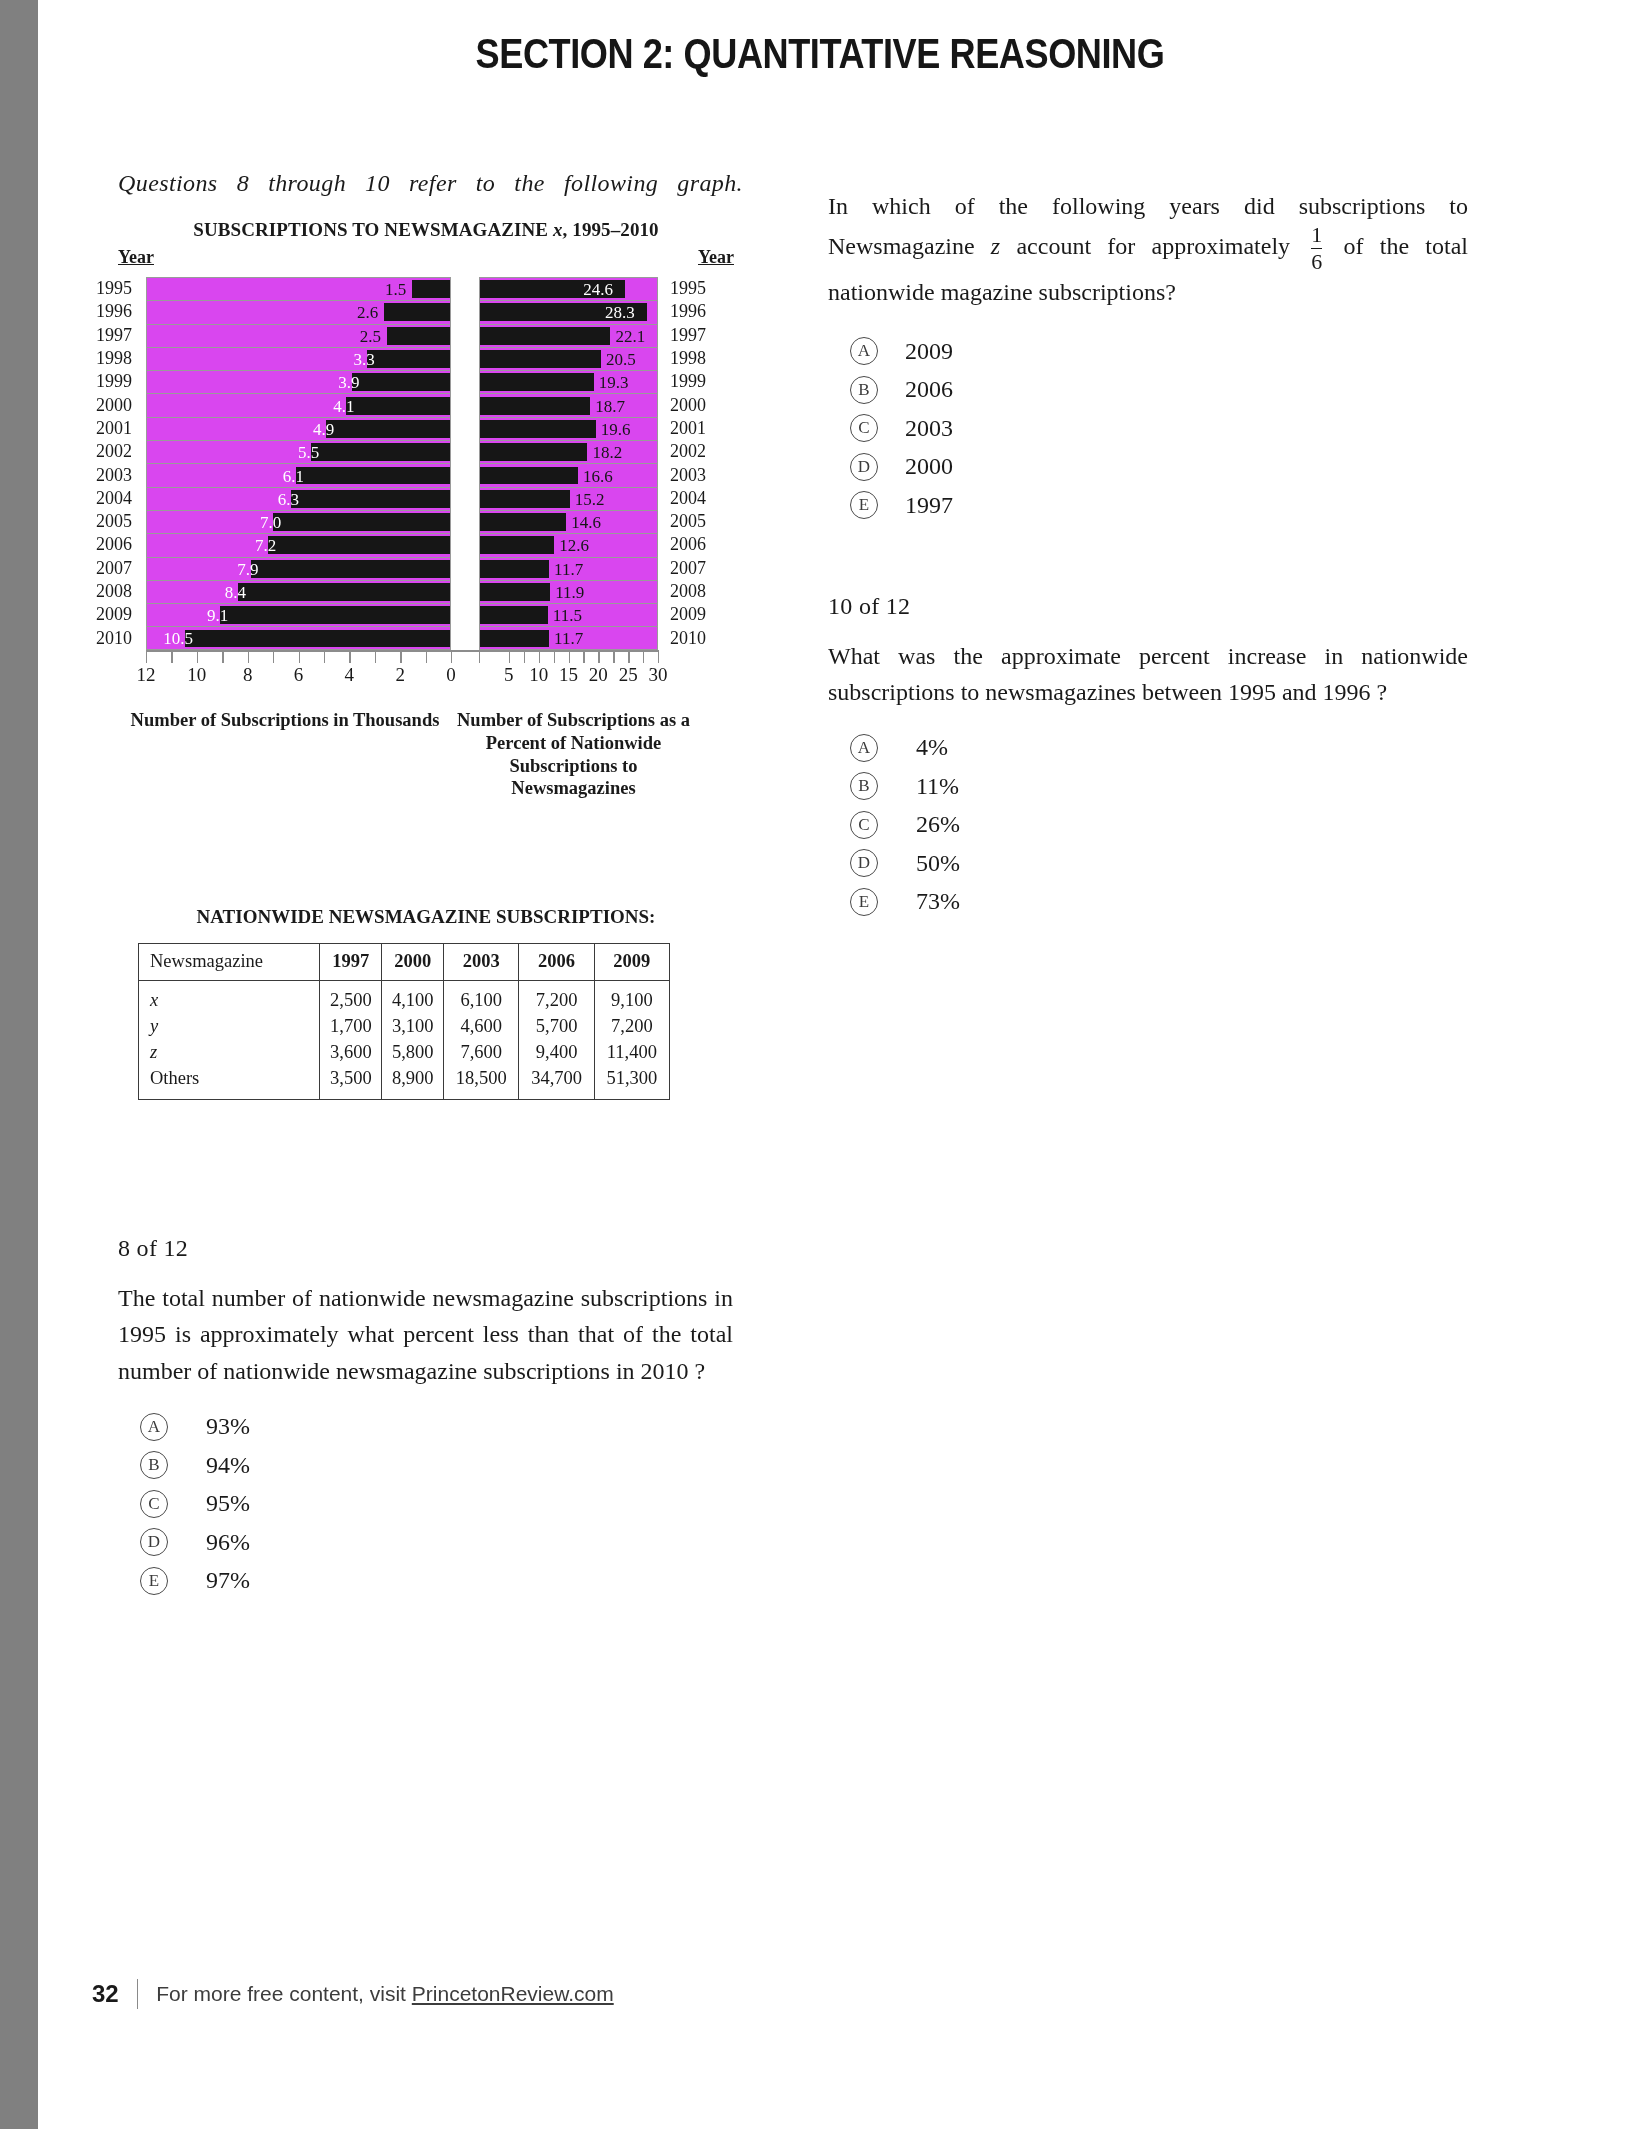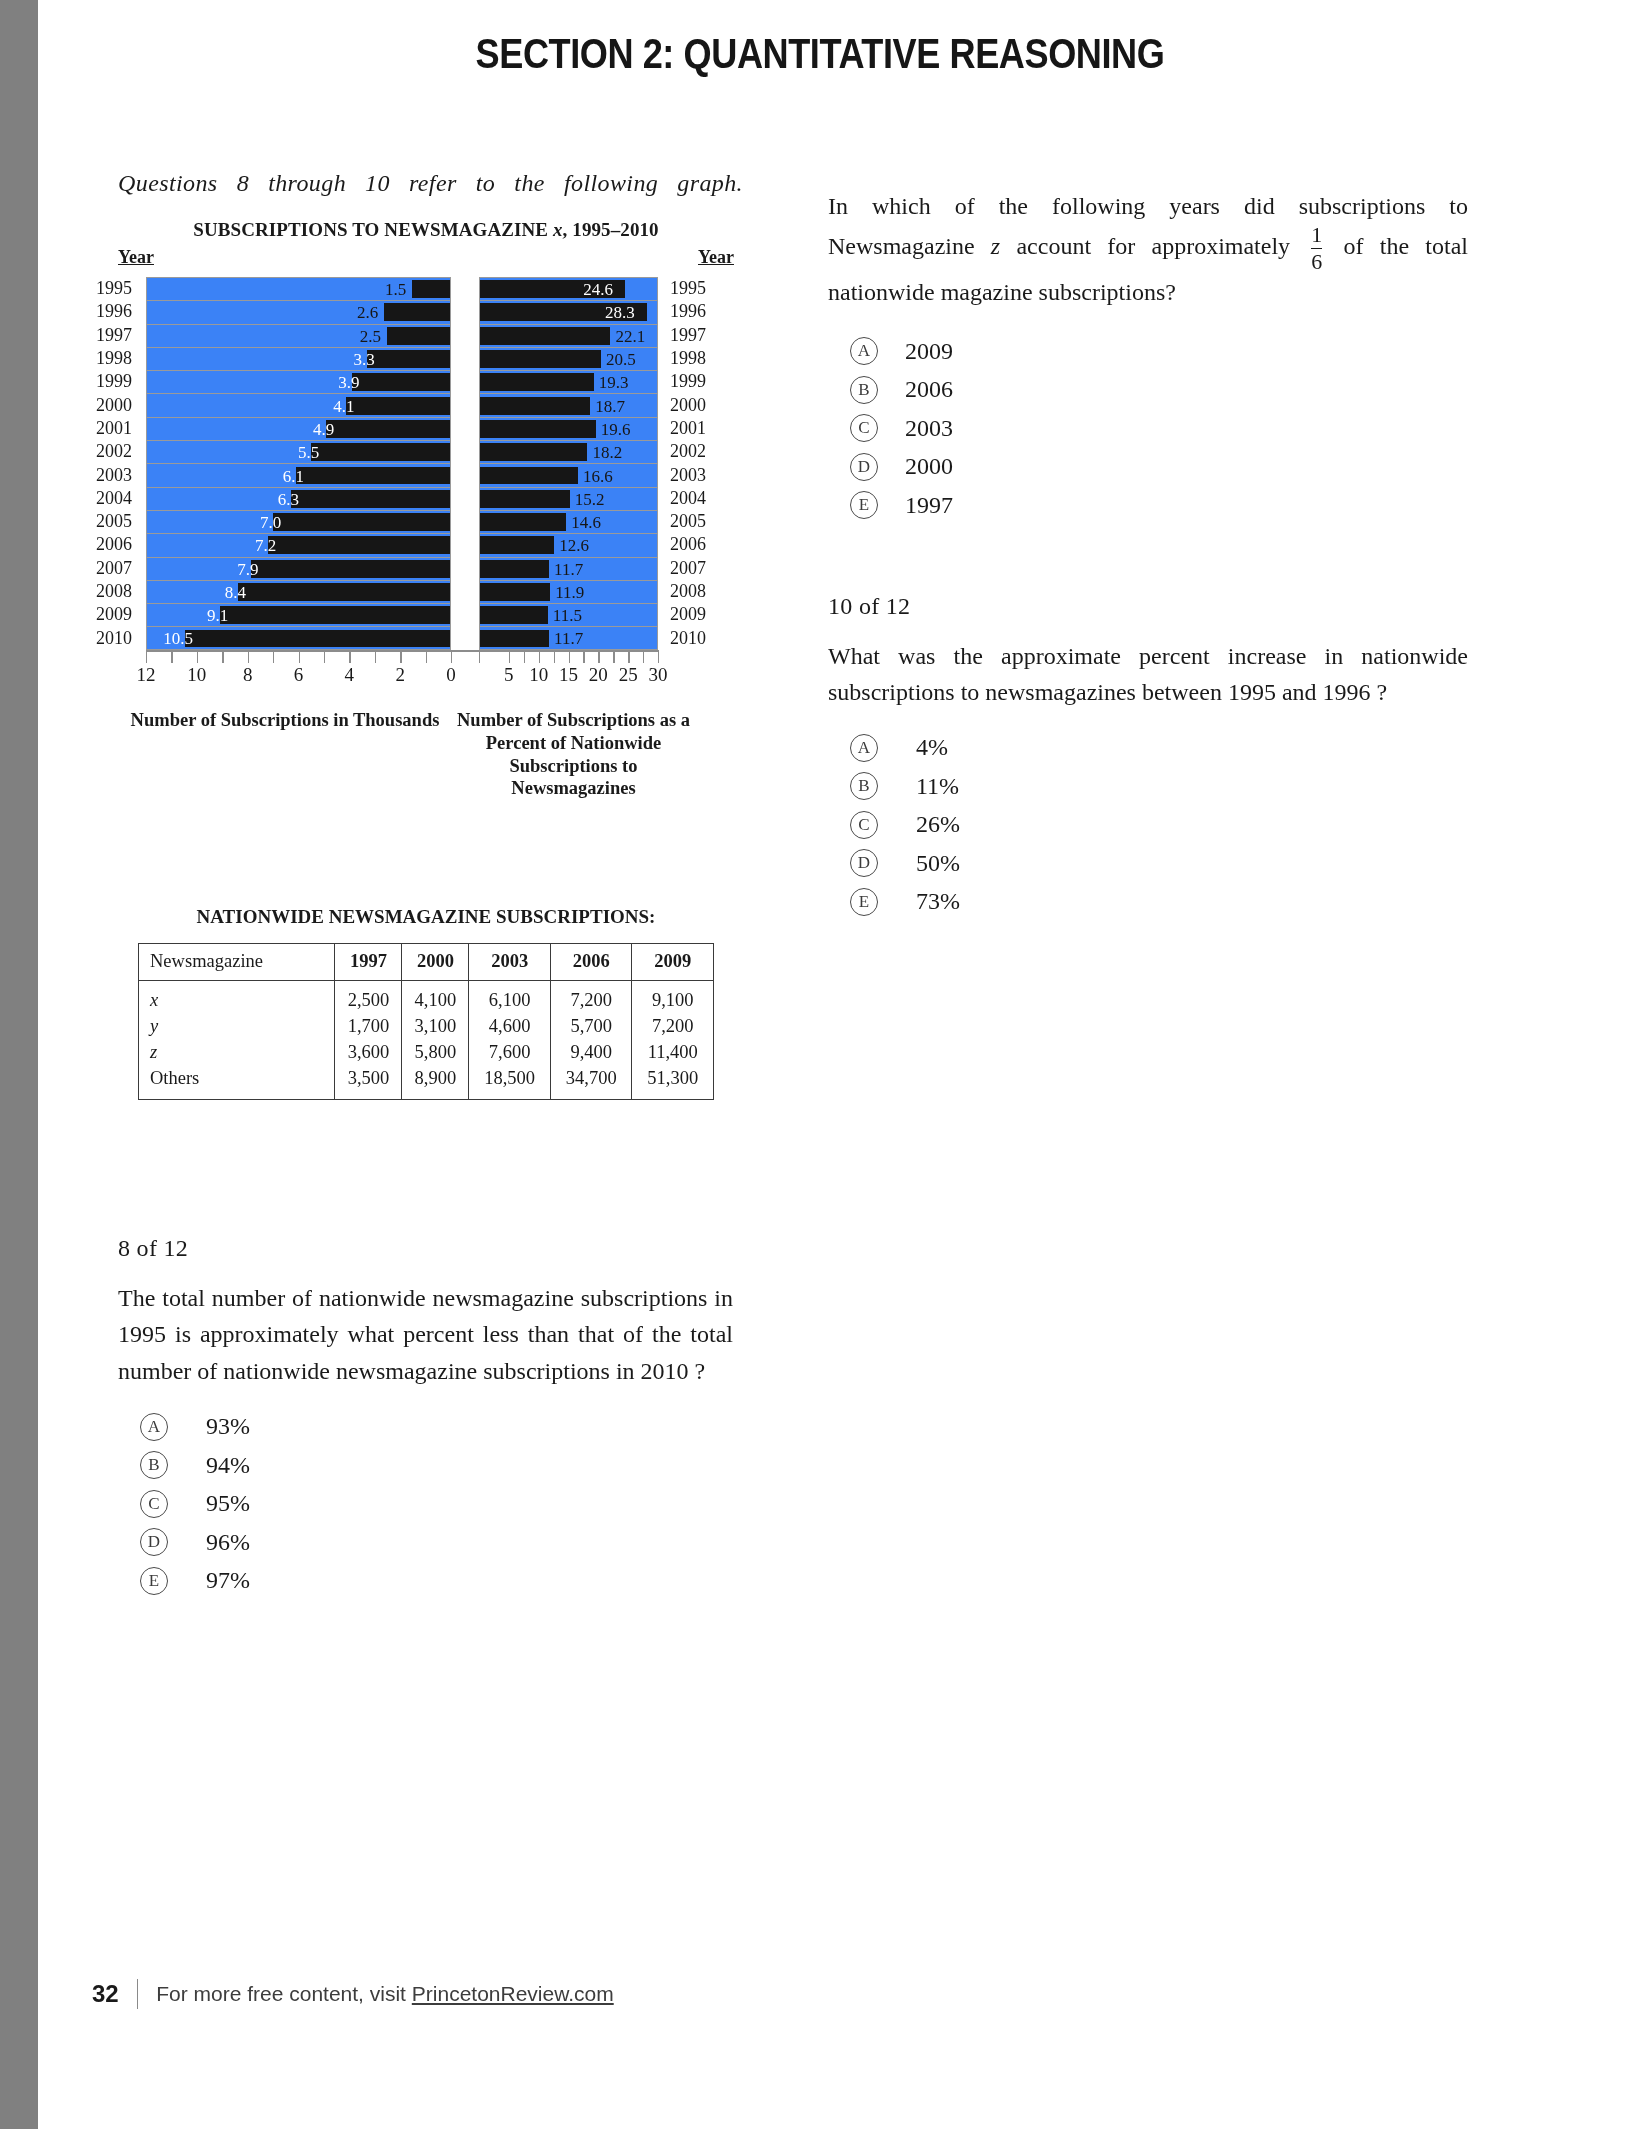--- a/index.html
+++ b/index.html
@@ -36,21 +36,21 @@
   .chart-title i{font-style:italic;font-weight:bold;}
   .yearhead{position:absolute;font-weight:bold;font-size:18px;text-decoration:underline;}
   .yearhead.l{left:0px;top:28px;}
   .yearhead.r{left:580px;top:28px;}
 
   .panelbox{position:absolute;top:58px;}
   .panel-l{left:28px;width:305px;}
   .panel-r{left:361px;width:179px;}
 
   .rows{position:relative;}
-  .brow{height:23.3px;position:relative;border:1.1px solid #9a9a9a;border-bottom:none;background:#3b82f6;box-sizing:border-box;}
+  .brow{height:23.3px;position:relative;border:1.1px solid #9a9a9a;border-bottom:none;background:#d946ef;box-sizing:border-box;}
   .brow:last-child{border-bottom:1.1px solid #9a9a9a;}
   .bar{position:absolute;top:2.2px;bottom:2.2px;background:#161616;}
   .bar-l{right:0;}
   .bar-r{left:0;}
   .blabel{position:absolute;top:50%;transform:translateY(-50%);font-size:17px;line-height:1;white-space:nowrap;}
   .blabel.out-l{color:#161616;}
   .blabel.in-l{color:#ffffff;}
   .blabel.out-r{color:#161616;}
   .blabel.in-r{color:#ffffff;}
 
@@ -66,21 +66,21 @@
   .tick{position:absolute;top:0;width:1.4px;height:13px;background:#8c8c8c;}
   .ticklab{position:absolute;top:14px;font-size:19px;transform:translateX(-50%);white-space:nowrap;}
 
   .axcap{position:absolute;text-align:center;font-weight:bold;font-size:18.5px;line-height:1.23;}
   .axcap-l{left:12px;width:310px;}
   .axcap-r{left:338px;width:235px;}
 
   
   .tbl-wrap{position:absolute;left:0px;top:735px;width:640px;}
   .tbl-title{text-align:center;font-weight:bold;font-size:19px;line-height:1.25;width:600px;margin-left:8px;}
-  table.data{border-collapse:collapse;margin:14px 0 0 20px;width:576px;}
+  table.data{border-collapse:collapse;margin:14px 0 0 20px;width:532px;}
   table.data th,table.data td{border:1.2px solid #3a3a3a;font-size:18.5px;padding:0;}
   table.data thead th{font-weight:bold;height:36px;text-align:center;}
   table.data thead th.firstcol{text-align:left;padding-left:11px;font-weight:normal;}
   table.data tbody td{height:26px;text-align:center;border-top:none;border-bottom:none;}
   table.data tbody tr:first-child td{padding-top:7px;}
   table.data tbody tr:last-child td{padding-bottom:7px;}
   table.data tbody td.firstcol{text-align:left;padding-left:11px;font-style:italic;}
   table.data tbody td.firstcol.plain{font-style:normal;}
   table.data tbody tr td{border-top:0;border-bottom:0;}
   table.data tbody tr:last-child td{border-bottom:1.2px solid #3a3a3a;}

